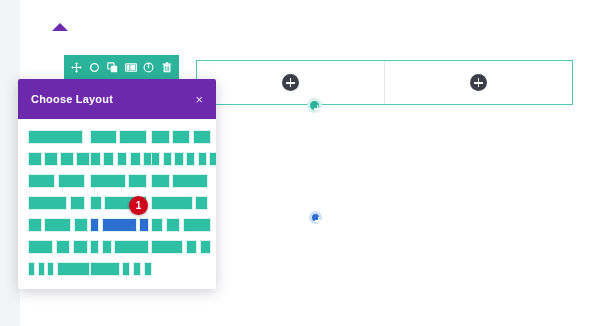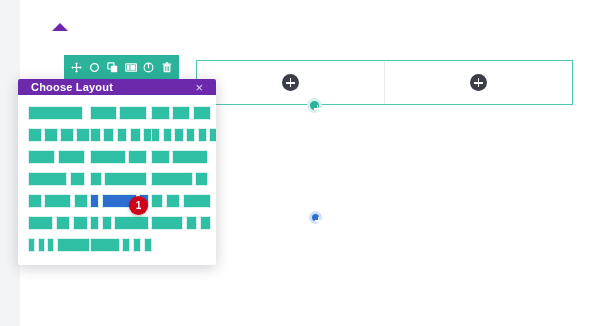--- a/index.html
+++ b/index.html
@@ -85,21 +85,21 @@
   }
 
   
   .modal {
     position:absolute; left:18px; top:79px; width:198px;
     z-index:8;
     box-shadow:0 3px 14px rgba(40,40,70,.22);
     border-radius:2px; overflow:hidden; background:#ffffff;
   }
   .modal-head {
-    background:#6d29ac; height:16px;
+    background:#6d29ac; height:40px;
     display:flex; align-items:center; justify-content:space-between;
     padding:0 13px;
   }
   .modal-title {
     color:#ffffff; font-size:11px; font-weight:bold; letter-spacing:.2px;
   }
   .modal-close {
     color:#e4d4f2; font-size:13px; line-height:1; font-weight:normal;
   }
   .modal-body {

